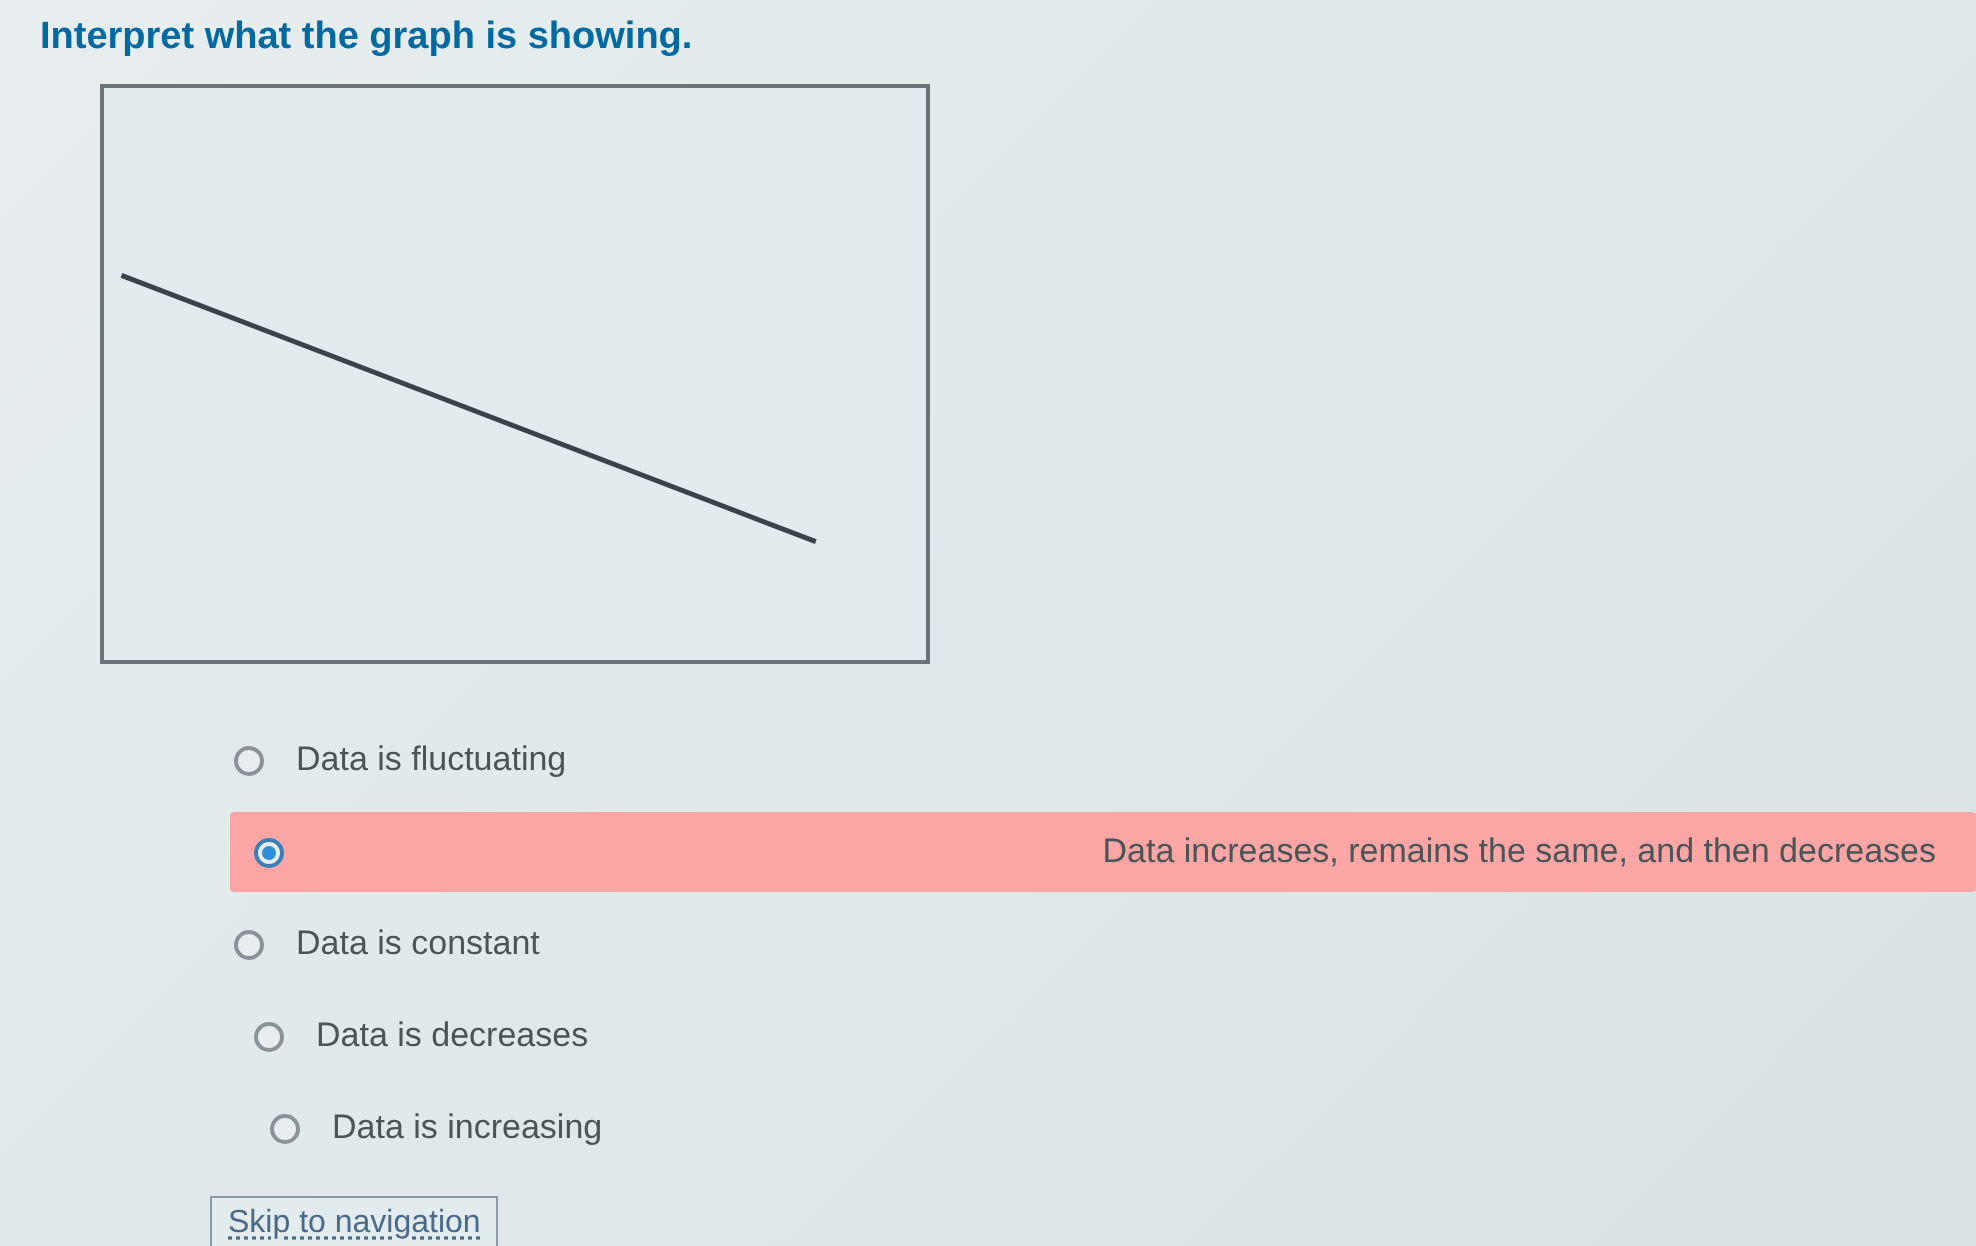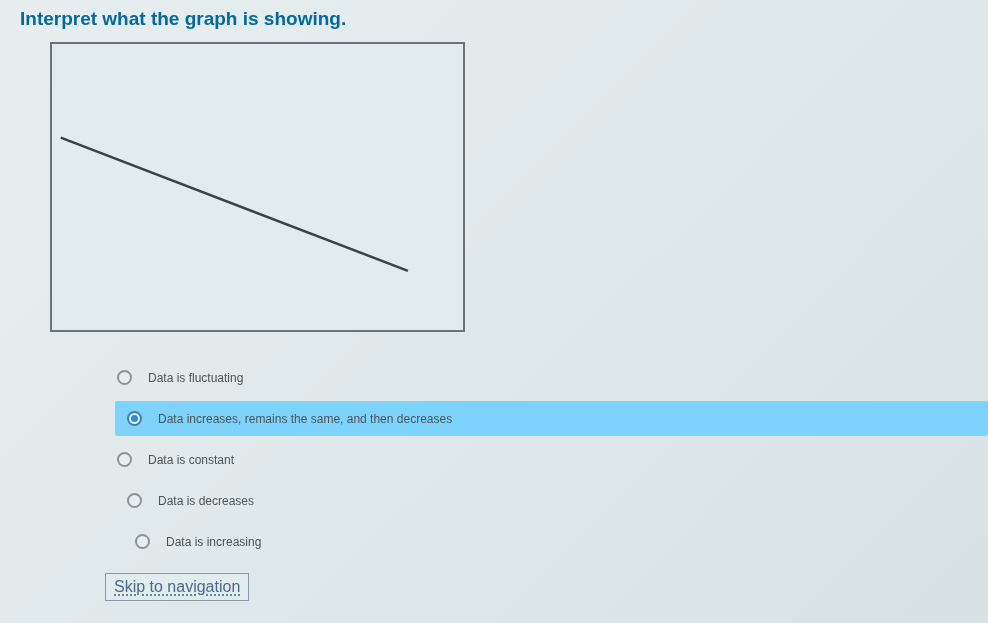--- a/index.html
+++ b/index.html
@@ -38,29 +38,30 @@
       height: 100%;
     }
     .options {
       margin-left: 85px;
     }
     .option-row {
       display: flex;
       align-items: center;
       padding: 10px 0 10px 12px;
       margin-bottom: 6px;
-      font-size: 12px;
+      font-size: 17px;
       color: #4a5558;
       cursor: pointer;
       border-radius: 2px;
     }
     .option-row.selected {
-      background: #7dd3fc;
+      background: #fca5a5;
       margin-right: -20px;
       padding-right: 20px;
+      justify-content: space-between;
     }
     .radio {
       width: 15px;
       height: 15px;
       border: 2px solid #8a9498;
       border-radius: 50%;
       margin-right: 16px;
       flex-shrink: 0;
       display: flex;
       align-items: center;

